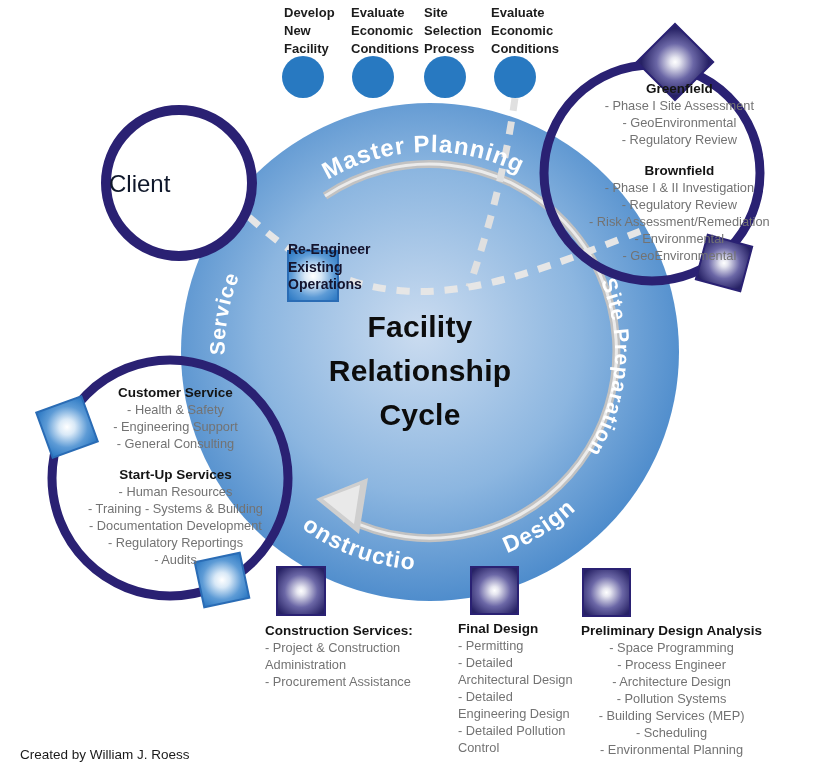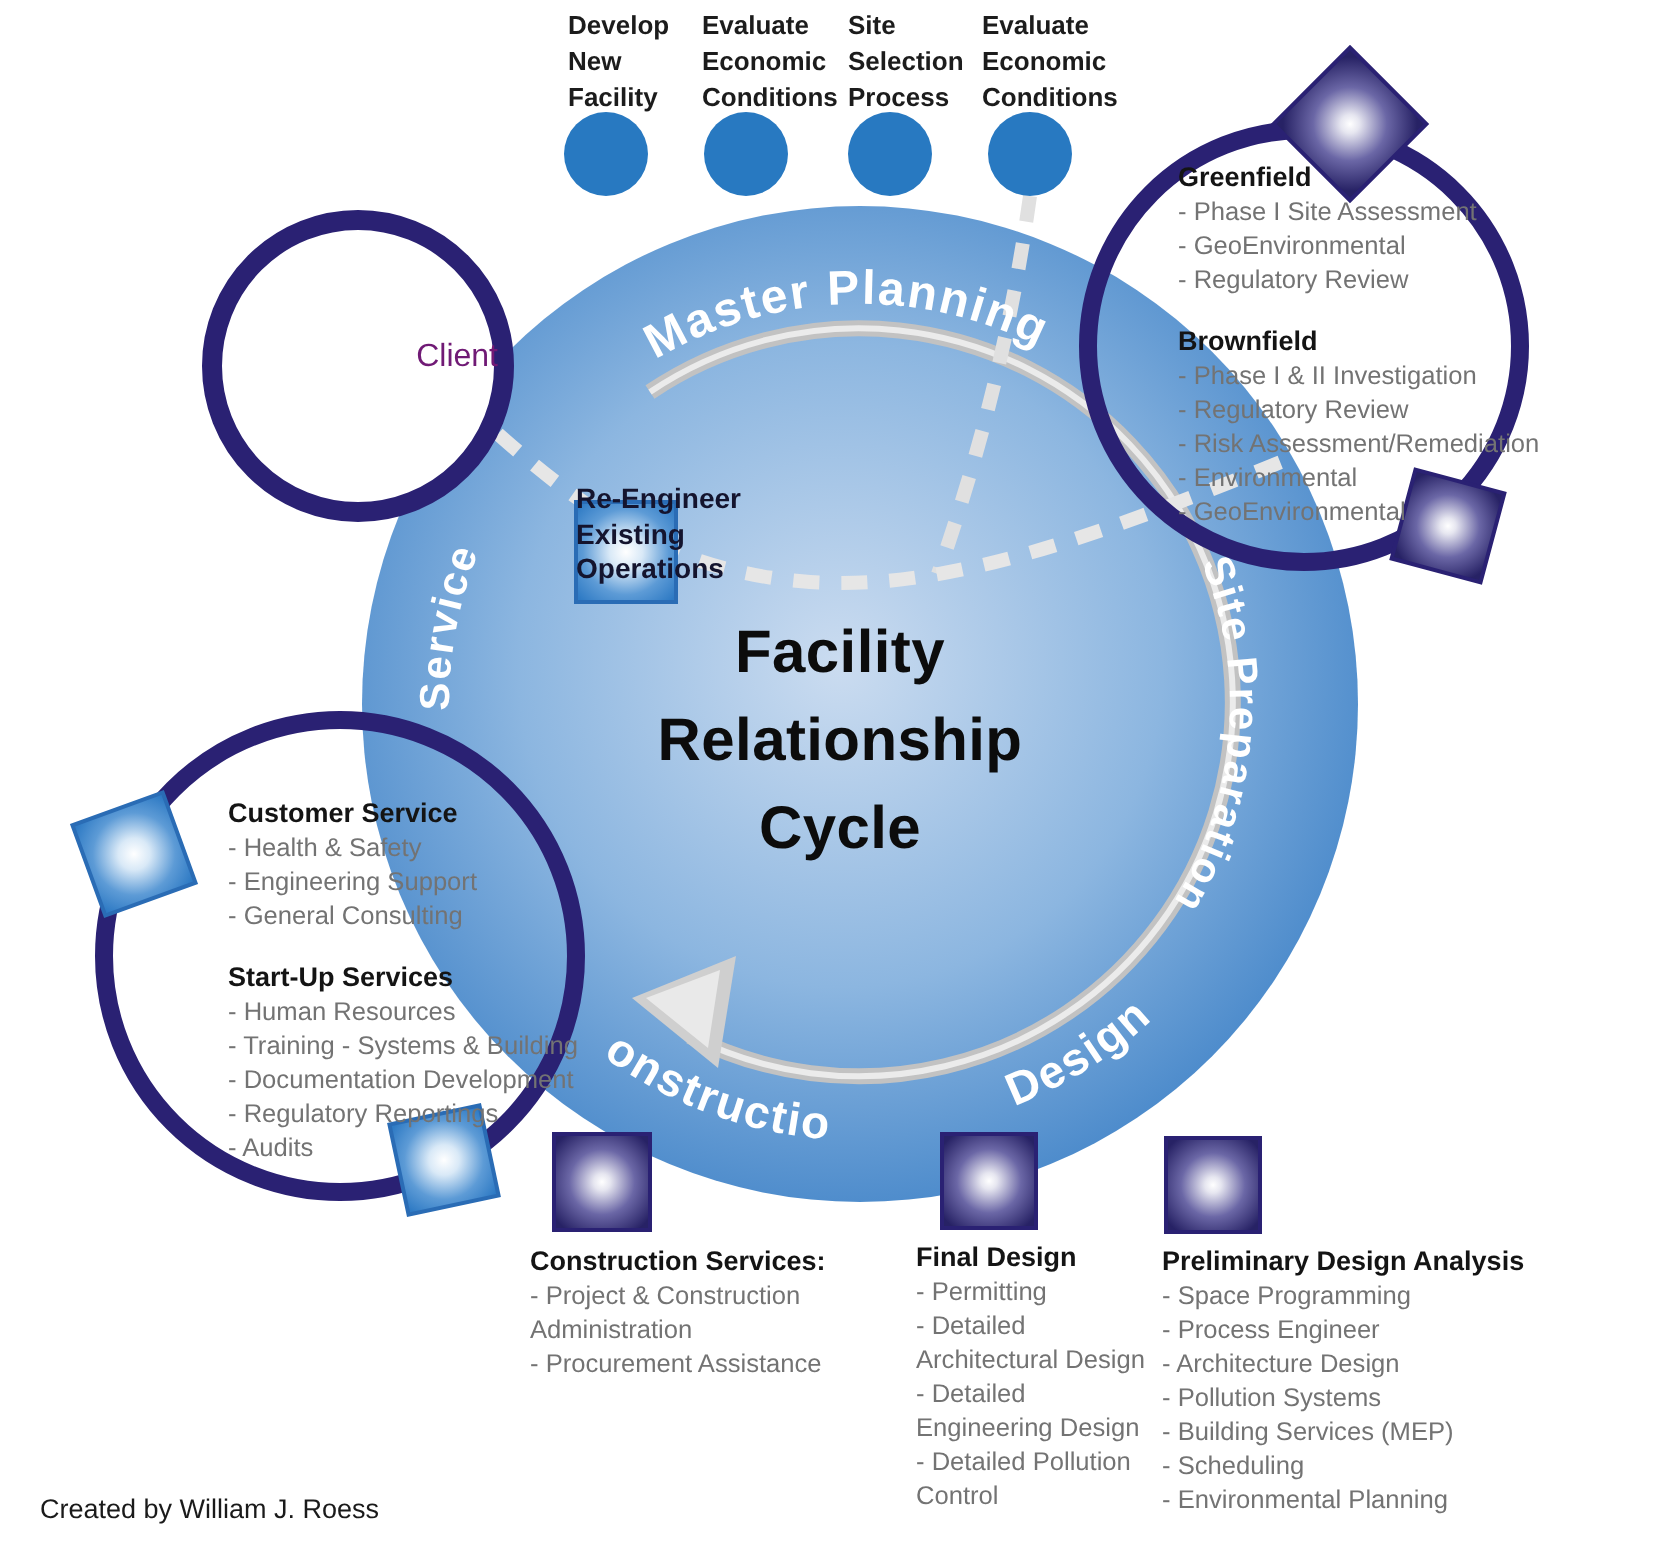--- a/index.html
+++ b/index.html
@@ -9,31 +9,31 @@
     font-family:"Liberation Sans", sans-serif;
     color:#1a1a1a;
   }
   .stage svg{position:absolute;left:0;top:0;}
   .abs{position:absolute;}
   .top-label{
     font-size:13px;line-height:18px;font-weight:600;color:#1c1c1c;
     white-space:pre-line;width:84px;
   }
   .client-label{
-    width:140px;text-align:right;font-size:16px;color:#701a75;
+    width:140px;text-align:left;font-size:24px;color:#0f172a;
   }
   .re-engineer{
     font-size:14px;line-height:17.5px;font-weight:600;color:#14142e;
     white-space:pre-line;
     margin-top:44px;
   }
   .list-block .head{font-size:13.5px;font-weight:700;line-height:17px;color:#141414;}
   .list-block .item{font-size:12.8px;line-height:17px;color:#737373;}
   .list-block .sec-gap{height:14px;}
-  .nowrap .item, .nowrap .head{white-space:nowrap;}
+  .nowrap .item, .nowrap .head{white-space:nowrap;text-align:center;}
   .center-title{
     width:280px;text-align:center;
     font-size:30px;line-height:44px;font-weight:700;color:#0c0c0c;
     white-space:pre-line;letter-spacing:0.2px;
   }
   .credit{font-size:13.5px;color:#1a1a1a;}
   .curve-label{fill:#ffffff;font-family:"Liberation Sans",sans-serif;font-weight:700;letter-spacing:1px;}
   .cl-master{font-size:24px;}
   .cl-site{font-size:21px;}
   .cl-service{font-size:21px;}
@@ -149,21 +149,21 @@
     <div class="item">- Regulatory Review</div>
     <div class="sec-gap"></div>
     <div class="head">Brownfield</div>
     <div class="item">- Phase I &amp; II Investigation</div>
     <div class="item">- Regulatory Review</div>
     <div class="item">- Risk Assessment/Remediation</div>
     <div class="item">- Environmental</div>
     <div class="item">- GeoEnvironmental</div>
   </div>
 
-  <div class="abs list-block nowrap" style="left:114px;top:384px;margin-top:14px;">
+  <div class="abs list-block nowrap" style="left:88px;top:384px;">
     <div class="head">Customer Service</div>
     <div class="item">- Health &amp; Safety</div>
     <div class="item">- Engineering Support</div>
     <div class="item">- General Consulting</div>
     <div class="sec-gap"></div>
     <div class="head">Start-Up Services</div>
     <div class="item">- Human Resources</div>
     <div class="item">- Training - Systems &amp; Building</div>
     <div class="item">- Documentation Development</div>
     <div class="item">- Regulatory Reportings</div>

